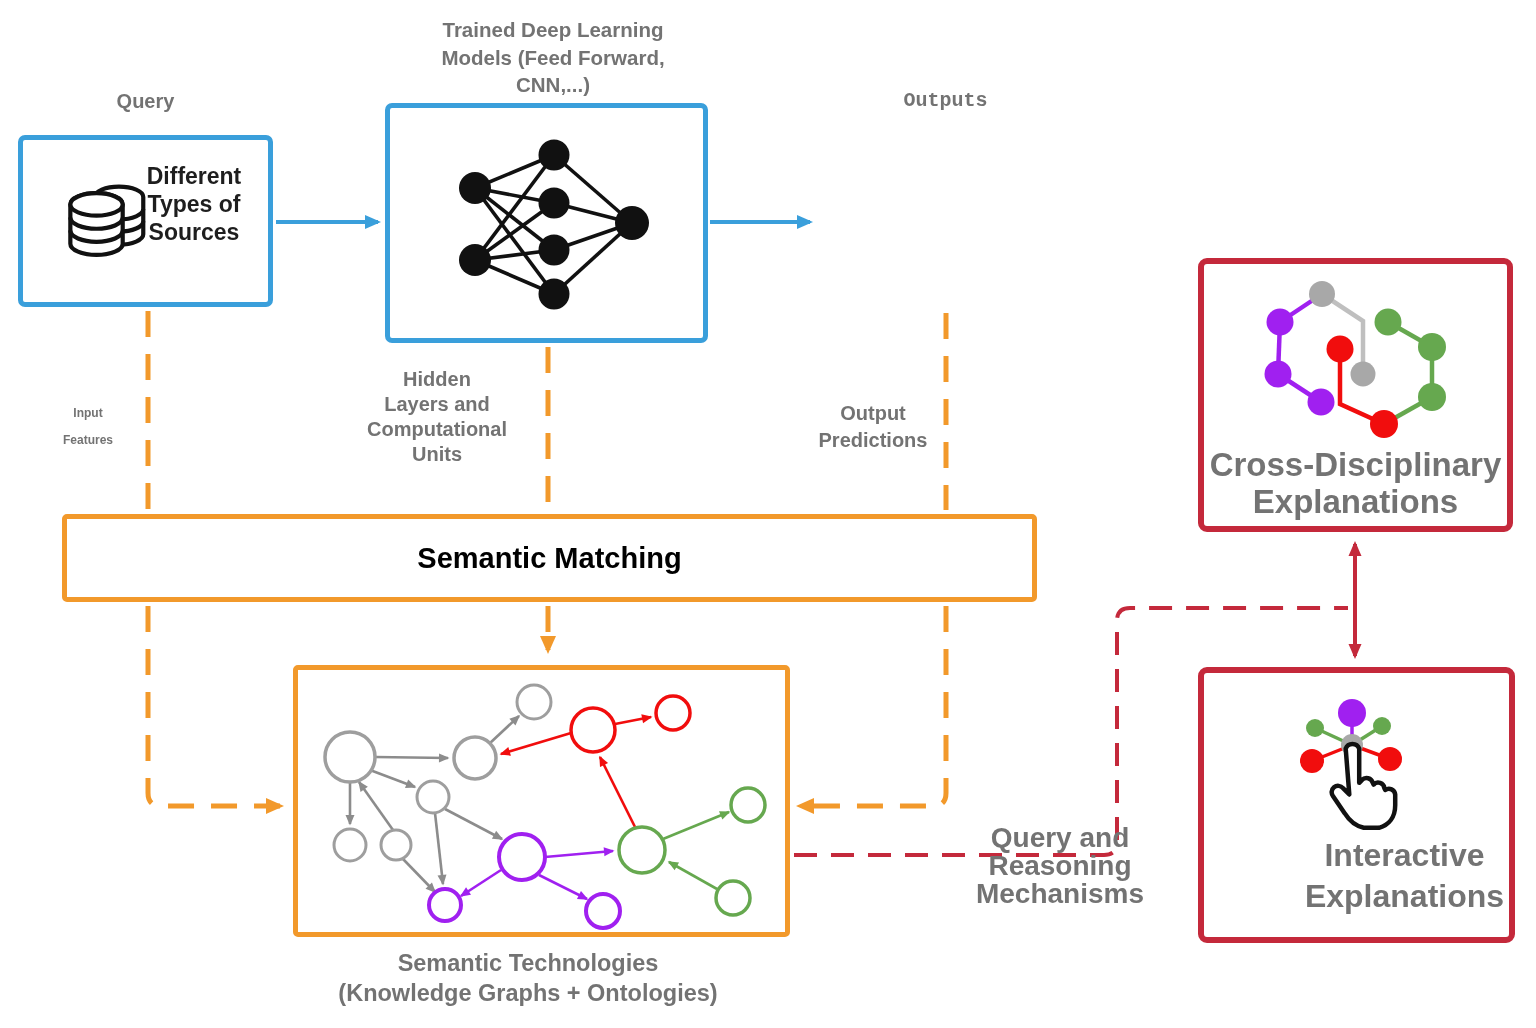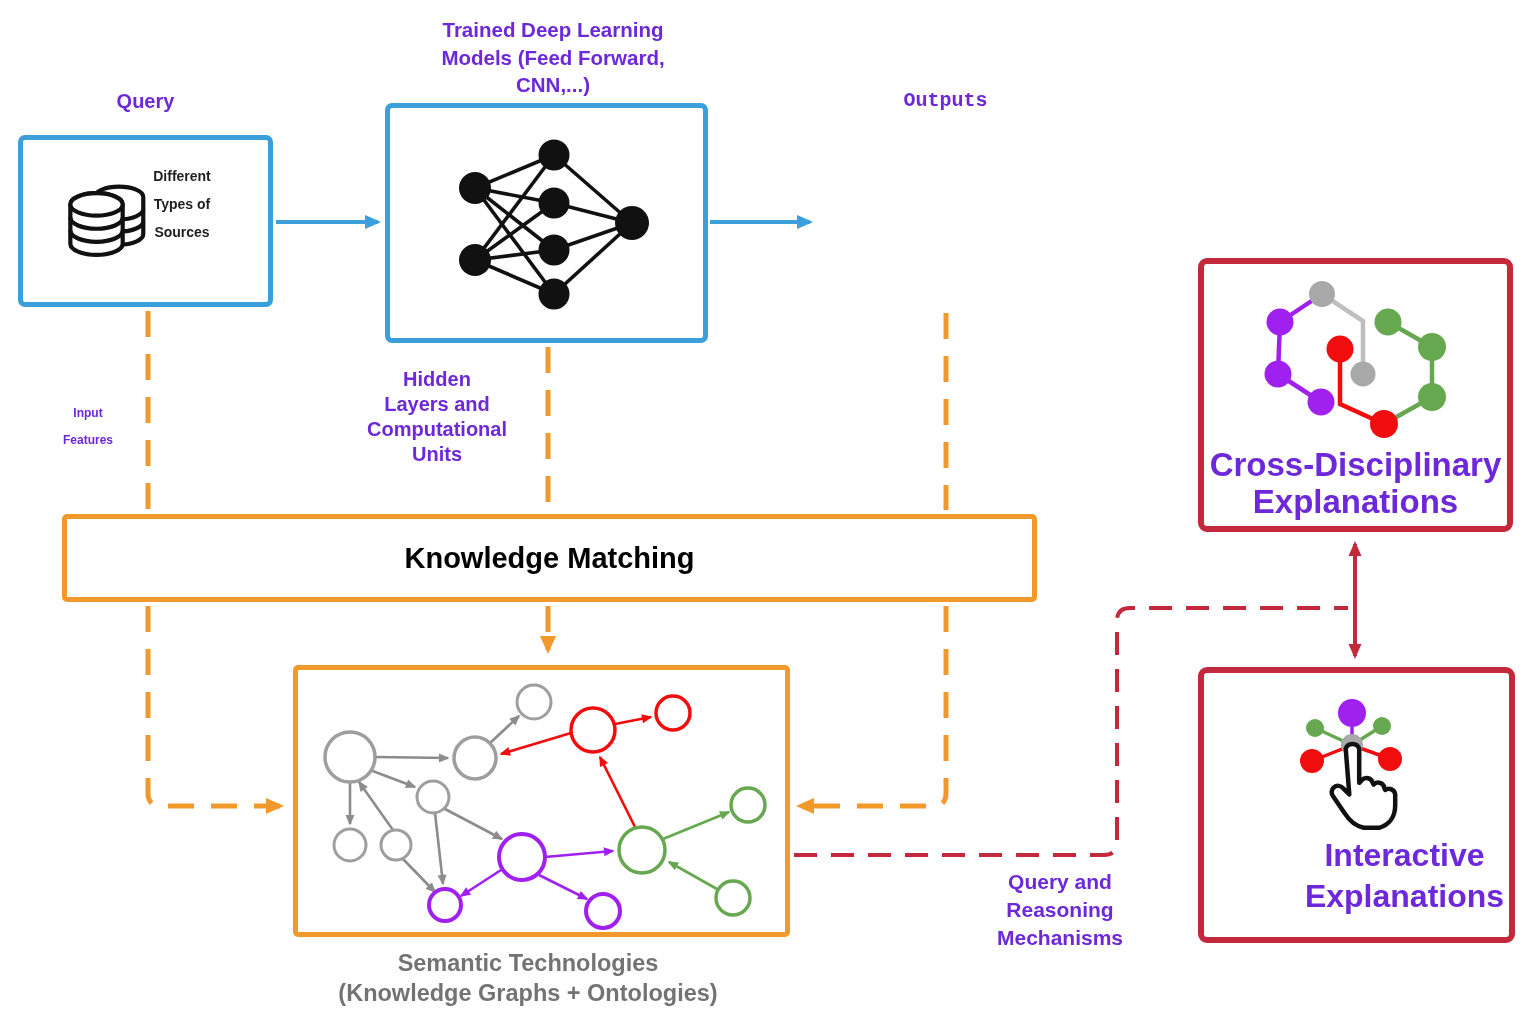--- a/index.html
+++ b/index.html
@@ -3,39 +3,39 @@
 <meta charset="utf-8">
 <style>
   html,body{margin:0;padding:0;background:#fff;}
   #canvas{position:relative;width:1536px;height:1028px;background:#fff;
           font-family:"Liberation Sans",sans-serif;overflow:hidden;}
   .abs{position:absolute;}
   .box{position:absolute;box-sizing:border-box;background:#fff;}
   .blue-box{border:5px solid #3A9FDB;border-radius:7px;}
   .orange-box{border:5px solid #F2992B;border-radius:5px;}
   .crimson-box{border:6px solid #C4293B;border-radius:9px;}
-  .lbl{position:absolute;font-weight:bold;color:#6d28d9;text-align:center;white-space:pre-line;}
+  .lbl{position:absolute;font-weight:bold;color:#737373;text-align:center;white-space:pre-line;}
   .body-text{position:absolute;font-weight:bold;color:#1E1E1E;text-align:center;white-space:pre-line;}
   #inputs-box{left:18px;top:135px;width:255px;height:172px;}
   #model-box{left:385px;top:103px;width:323px;height:240px;}
   #outputs-box{left:818px;top:138px;width:255px;height:172px;}
   #km-box{left:62px;top:514px;width:975px;height:88px;display:flex;align-items:center;justify-content:center;}
   #km-title{font-weight:bold;font-size:29px;color:#000;}
   #semantic-box{left:293px;top:665px;width:497px;height:272px;}
   #crossdisc-box{left:1198px;top:258px;width:315px;height:274px;}
   #interactive-box{left:1198px;top:667px;width:317px;height:276px;}
   #inputs-label{left:18px;top:88px;width:255px;font-size:20px;line-height:26px;}
   #model-label{left:398px;top:16px;width:310px;font-size:20.5px;line-height:27.5px;}
   #outputs-label{left:818px;top:88px;width:255px;font-size:20px;line-height:26px;font-family:Liberation Mono, monospace;}
-  #inputs-body{left:92px;top:22px;width:134px;font-size:14px;line-height:28px;}
+  #inputs-body{left:104px;top:22px;width:134px;font-size:23px;line-height:28px;}
   #outputs-body{left:6px;top:46px;width:233px;font-size:20px;line-height:27px;}
   #input-features-label{left:18px;top:400px;width:140px;font-size:12px;line-height:27px;}
   #hidden-layers-label{left:352px;top:367px;width:170px;font-size:20px;line-height:25px;}
   #output-predictions-label{left:800px;top:400px;width:146px;font-size:20px;line-height:27px;}
-  #query-label{left:960px;top:868px;width:200px;font-size:21px;line-height:28px;}
+  #query-label{left:960px;top:824px;width:200px;font-size:28px;line-height:28px;}
   #semantic-caption{left:278px;top:948px;width:500px;font-size:23.5px;line-height:30px;color:#737373;}
   #crossdisc-title{left:0;top:182px;width:100%;font-size:33px;line-height:37px;}
   #interactive-title{left:0;top:162px;width:100%;font-size:32px;line-height:41px;margin-left:48px;}
   svg{display:block;}
 </style>
 </head>
 <body>
 
 <div id="canvas">
 
@@ -123,26 +123,28 @@
     </svg>
   </div>
 
 
   <div class="lbl" id="input-features-label">Input
 Features</div>
   <div class="lbl" id="hidden-layers-label">Hidden
 Layers and
 Computational
 Units</div>
+  <div class="lbl" id="output-predictions-label">Output
+Predictions</div>
   <div class="lbl" id="query-label">Query and
 Reasoning
 Mechanisms</div>
 
   <div class="box orange-box" id="km-box">
-    <span id="km-title">Knowledge Matching</span>
+    <span id="km-title">Semantic Matching</span>
   </div>
 
   <div class="box orange-box" id="semantic-box">
     <svg width="487" height="262" viewBox="0 0 487 262">
       <defs>
         <marker id="kg" markerWidth="12" markerHeight="11" refX="9.5" refY="5" orient="auto" markerUnits="userSpaceOnUse">
           <path d="M0.5,0.5 L11,5 L0.5,9.5 Z" fill="#8C8C8C"></path>
           </marker>
         <marker id="kr" markerWidth="12" markerHeight="11" refX="9.5" refY="5" orient="auto" markerUnits="userSpaceOnUse">
           <path d="M0.5,0.5 L11,5 L0.5,9.5 Z" fill="#F10D0D"></path>

